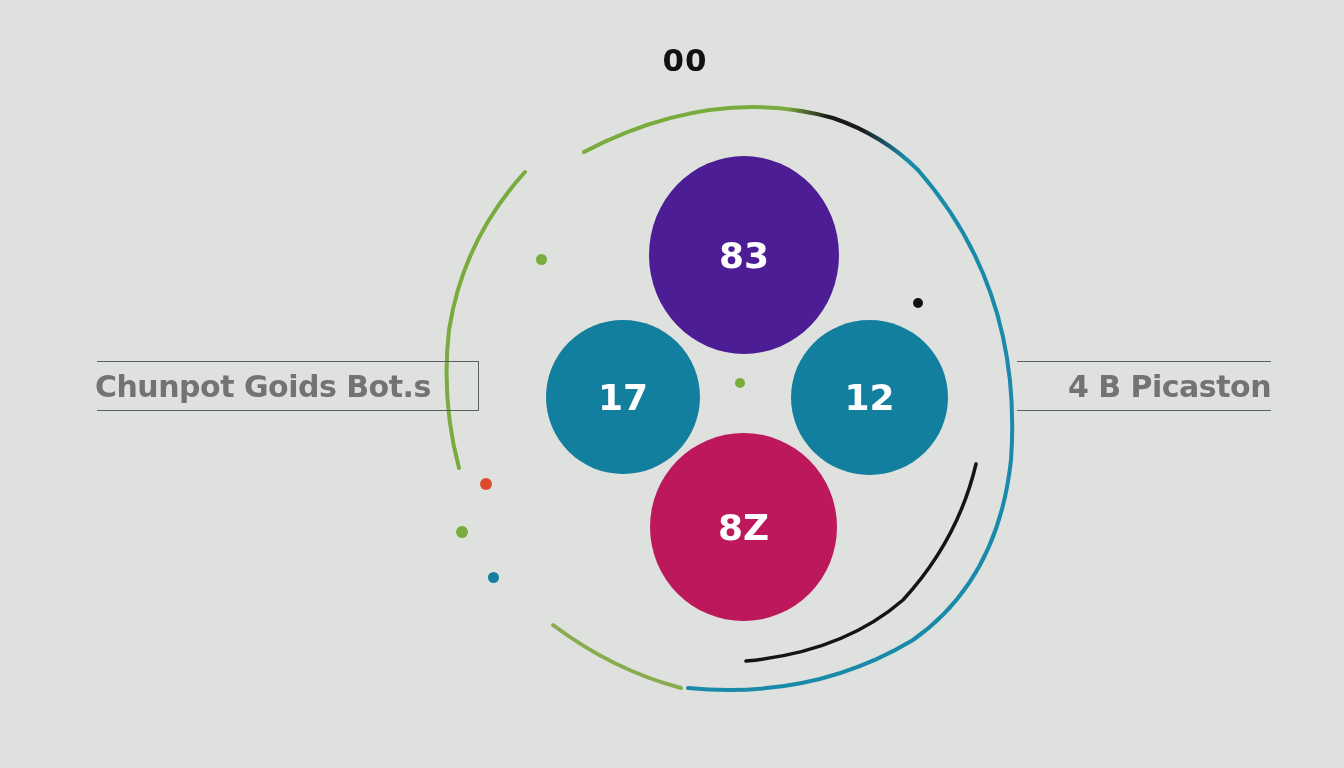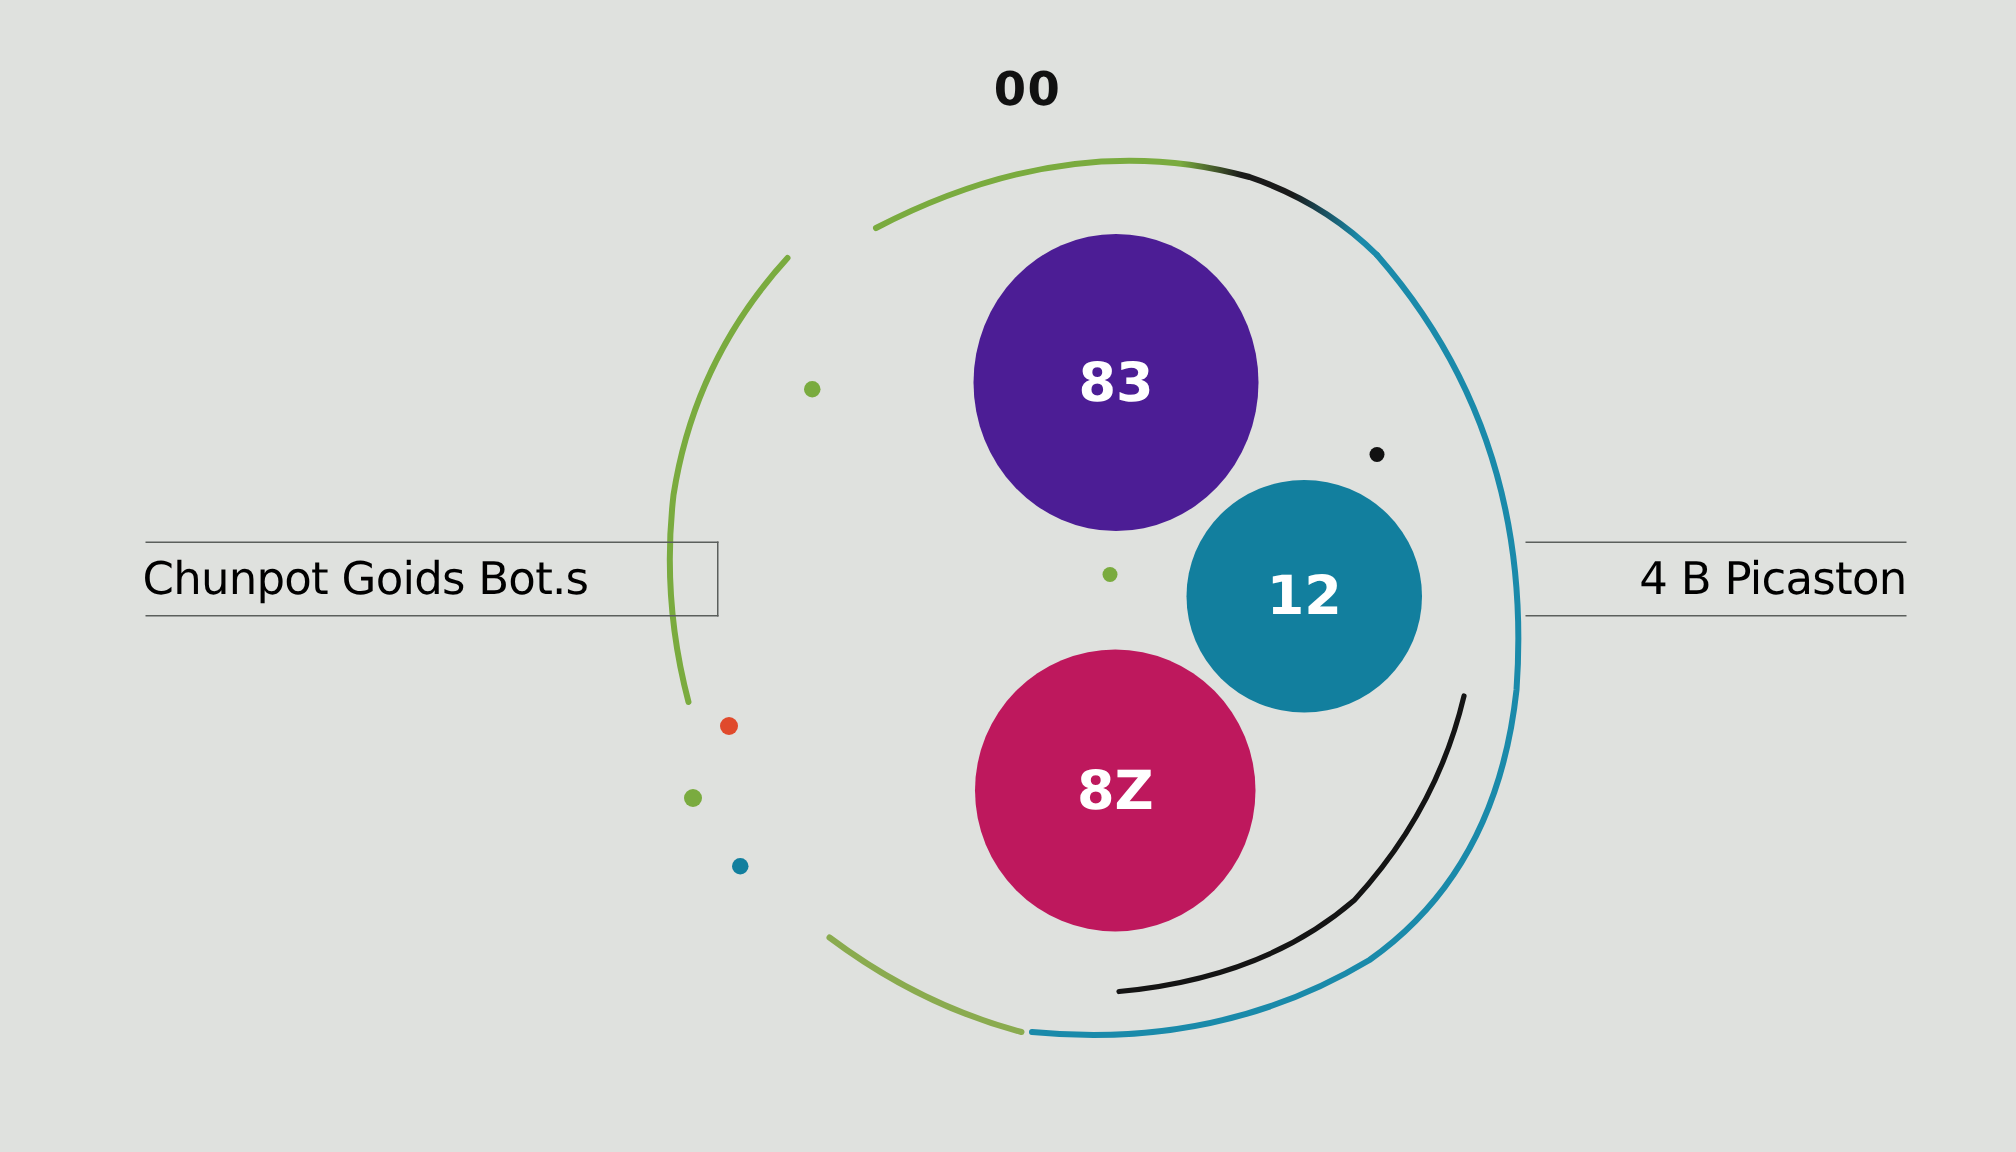--- a/index.html
+++ b/index.html
@@ -36,22 +36,22 @@
       position: absolute;
       height: 50px;
       border-top: 1.5px solid #5b5f5c;
       border-bottom: 1.5px solid #5b5f5c;
       display: flex;
       align-items: center;
       box-sizing: border-box;
     }
     .side-label span {
       font-size: 30px;
-      font-weight: normal;
-      color: #000000;
+      font-weight: bold;
+      color: #737373;
       white-space: nowrap;
       letter-spacing: -0.5px;
     }
     .left-label {
       left: 84px;
       top: 361px;
       width: 382px;
       padding-left: 0;
       border-right: 1.5px solid #5b5f5c;
       border-top-color: #5b5f5c;
@@ -129,20 +129,23 @@
     <span>Chunpot Goids Bot.s</span>
   </div>
 
   <div class="side-label right-label">
     <span>4 B Picaston</span>
   </div>
 
   <div class="bubble bubble-top" style="background:#4c1d95;">
     <span>83</span>
   </div>
+  <div class="bubble bubble-left" style="background:#127f9e;">
+    <span>17</span>
+  </div>
   <div class="bubble bubble-right" style="background:#127f9e;">
     <span>12</span>
   </div>
   <div class="bubble bubble-bottom" style="background:#be185d;">
     <span>8Z</span>
   </div>
 
   <div class="dot" style="left:523px;top:254px;width:11px;height:11px;background:#7aab3f;"></div>
   <div class="dot" style="left:722px;top:378px;width:10px;height:10px;background:#7aab3f;"></div>
   <div class="dot" style="left:900px;top:298px;width:10px;height:10px;background:#111111;"></div>

